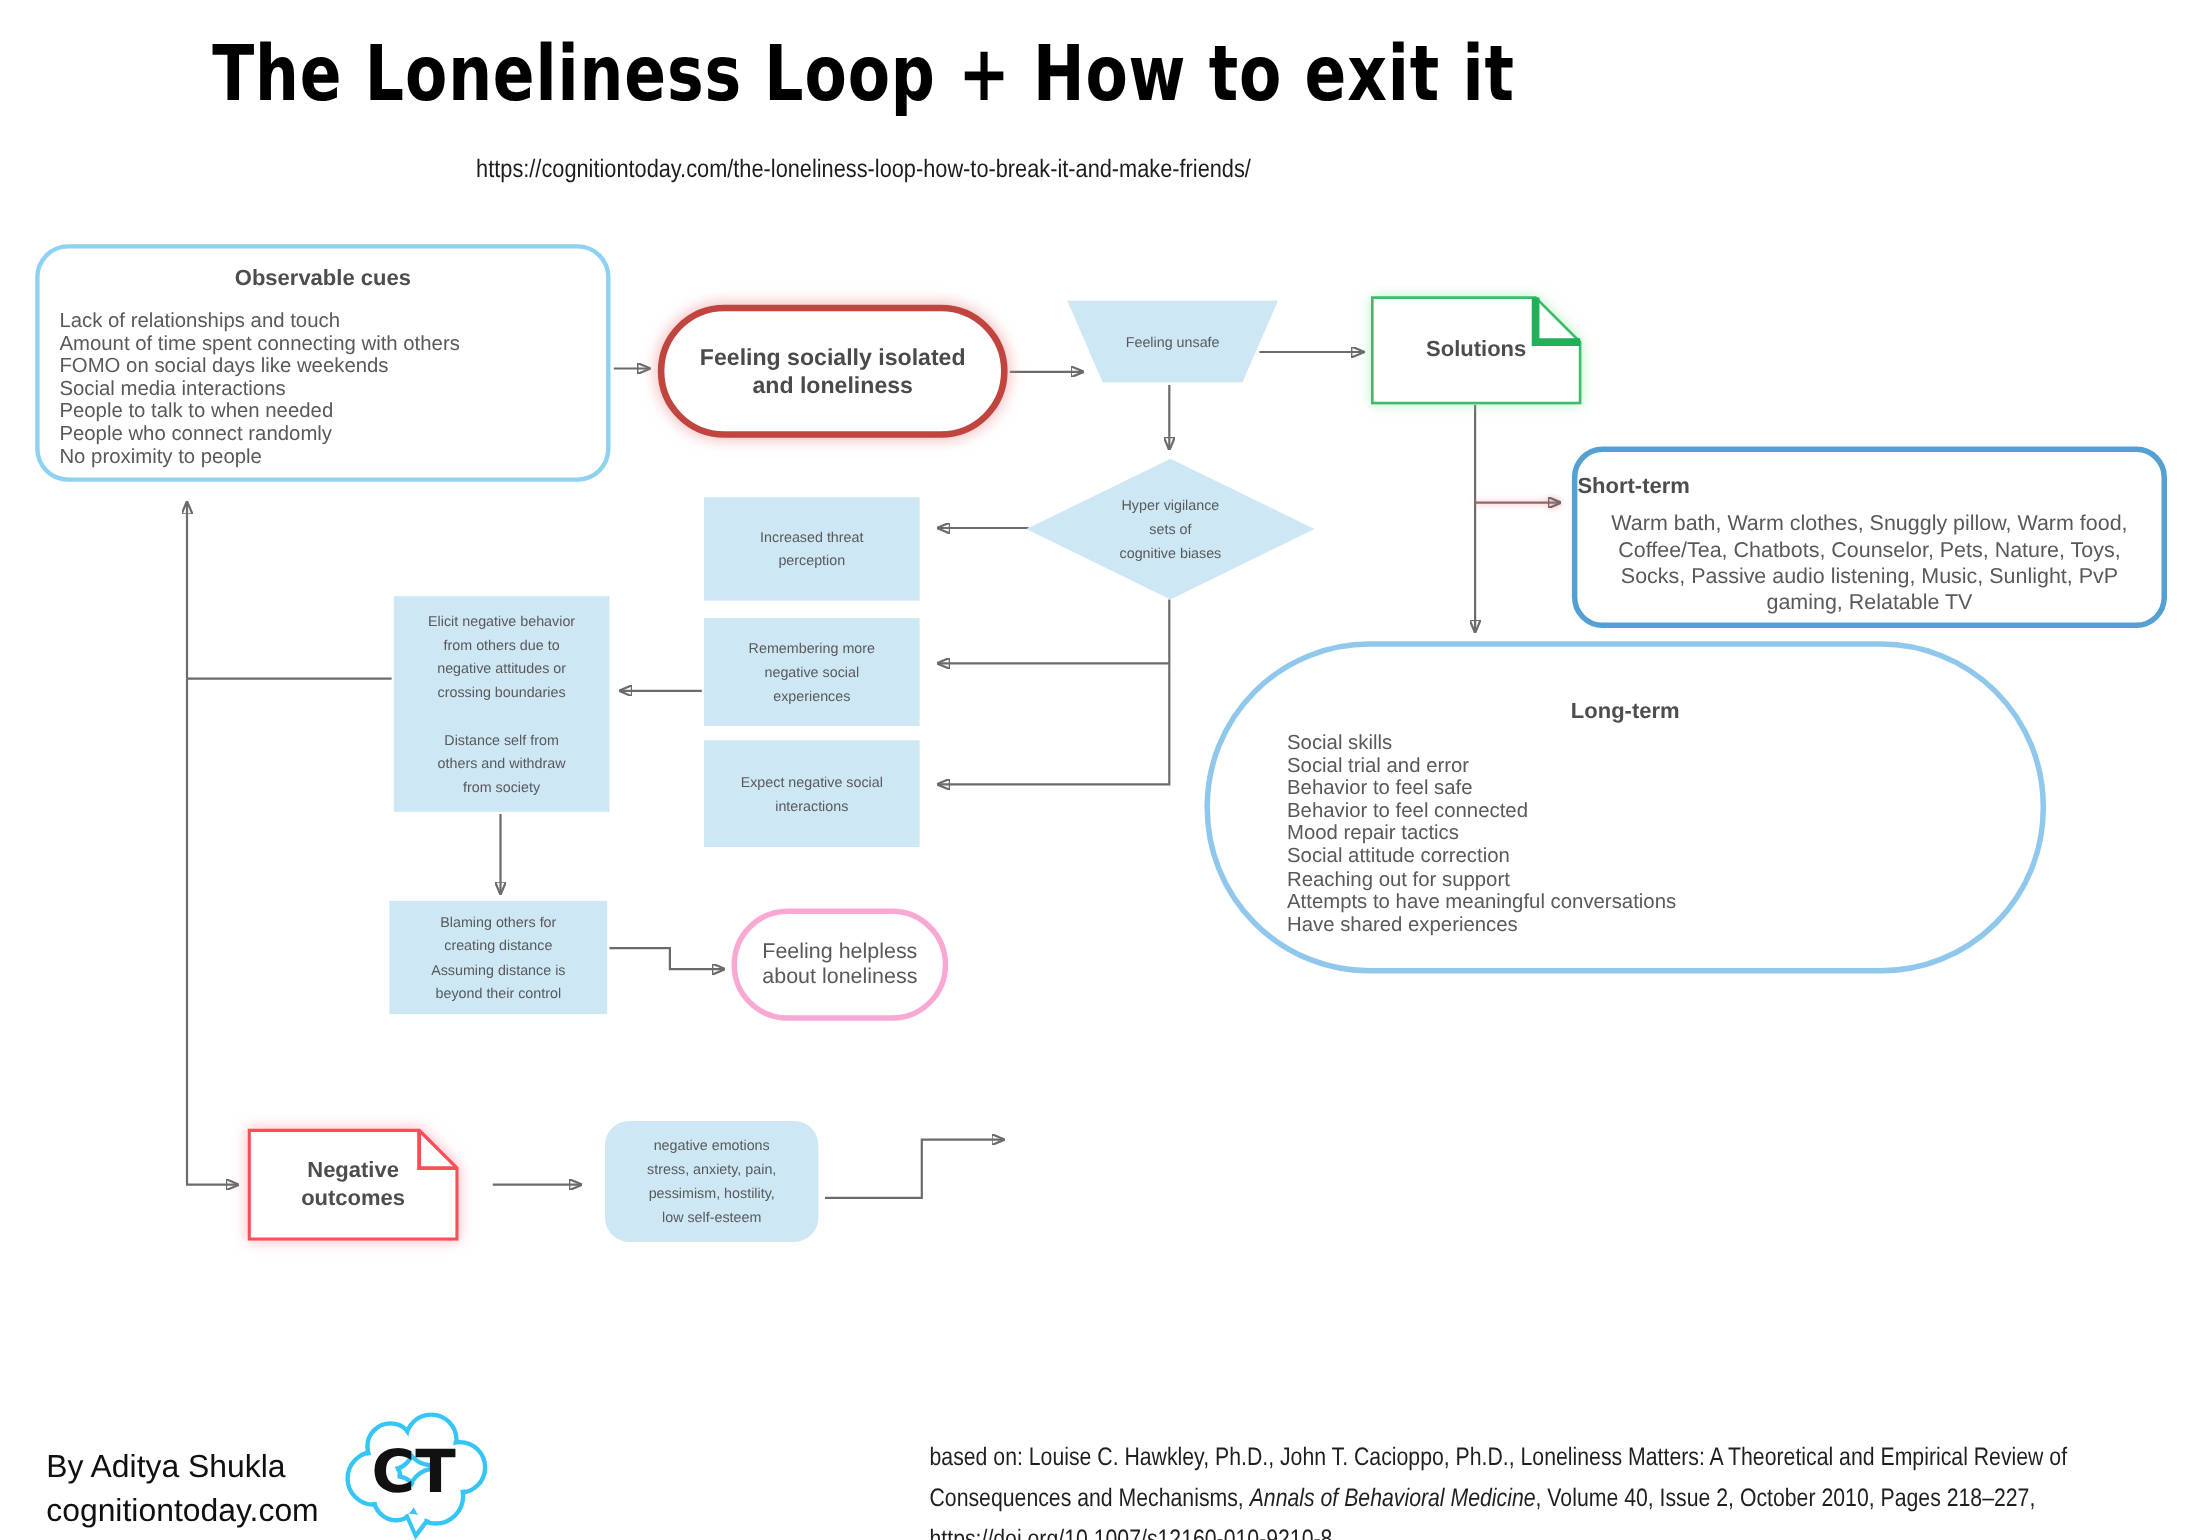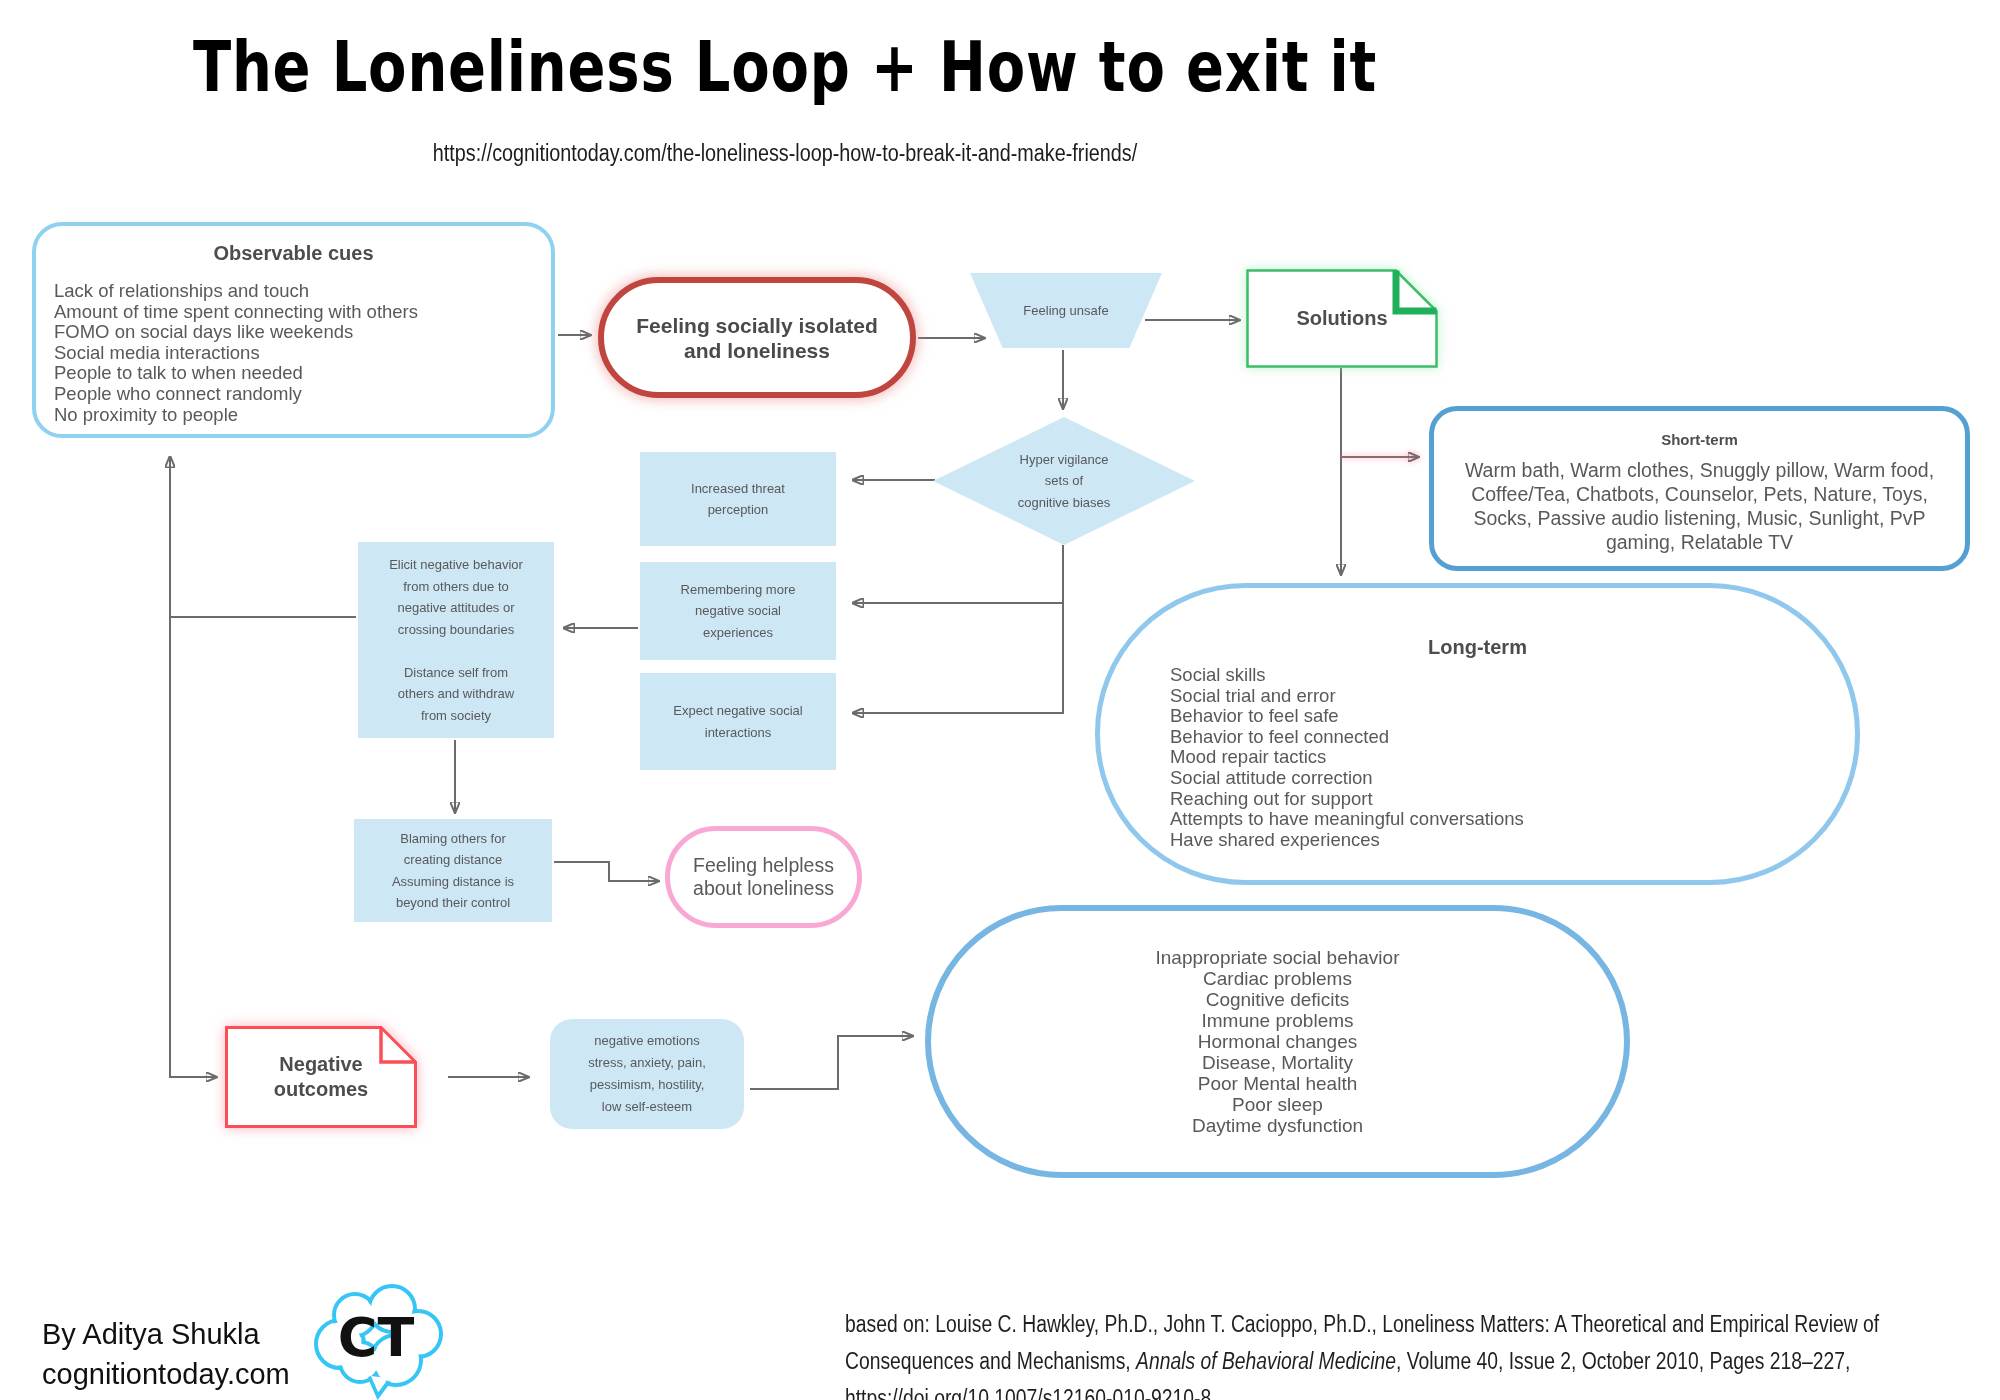--- a/index.html
+++ b/index.html
@@ -69,21 +69,21 @@
   
   #helpless {
     left:665px; top:826px; width:187px; height:92px; background:#fff;
     border:5px solid #f9a8d4; border-radius:52px;
     display:flex; align-items:center; justify-content:center; text-align:center;
     color:#58595b; font-size:19.5px; line-height:23px;
   }
 
   
   #shortterm { left:1429px; top:406px; width:531px; height:155px; border:5px solid #55a0d2; border-radius:28px; background:#fff; }
-  #shortterm .node-title { text-align:center; padding-top:20px; font-size:15px; }
+  #shortterm .node-title { text-align:left; padding-top:20px; font-size:20px; }
   #shortterm .body { margin-top:10px; padding:0 16px; text-align:center; font-size:19.5px; line-height:24px; color:#58595b; }
 
   
   #longterm { left:1095px; top:583px; width:755px; height:292px; border:5px solid #90c7ec; border-radius:150px; background:#fff; }
   #longterm .node-title { text-align:center; padding-top:48px; font-size:20px; }
   #longterm .list { margin:6px 0 0 70px; font-size:18.5px; line-height:20.6px; color:#58595b; text-align:left; }
 
   
   #negemotions { left:550px; top:1019px; width:194px; height:110px; border-radius:22px; line-height:22px; }
 
@@ -232,29 +232,20 @@
     </svg>
     <div class="doc-label">Negative
 outcomes</div>
   </div>
 
   <div id="negemotions" class="abs fillbox pre">negative emotions
 stress, anxiety, pain,
 pessimism, hostility,
 low self-esteem</div>
 
-  <div id="bigoval" class="abs pre">Inappropriate social behavior
-Cardiac problems
-Cognitive deficits
-Immune problems
-Hormonal changes
-Disease, Mortality
-Poor Mental health
-Poor sleep
-Daytime dysfunction</div>
 
   <div id="author" class="abs">By Aditya Shukla</div>
   <div id="site" class="abs">cognitiontoday.com</div>
 
   <svg id="logo" class="abs" viewBox="0 0 150 118">
     <g stroke="#35c6f5" stroke-width="4" fill="#ffffff">
       <circle cx="40" cy="62" r="24"></circle>
       <circle cx="55" cy="33" r="21"></circle>
       <circle cx="92" cy="27" r="23"></circle>
       <circle cx="118" cy="52" r="23"></circle>

